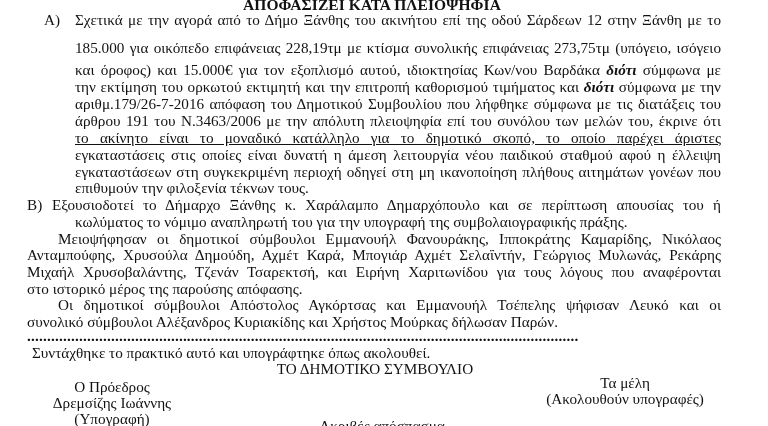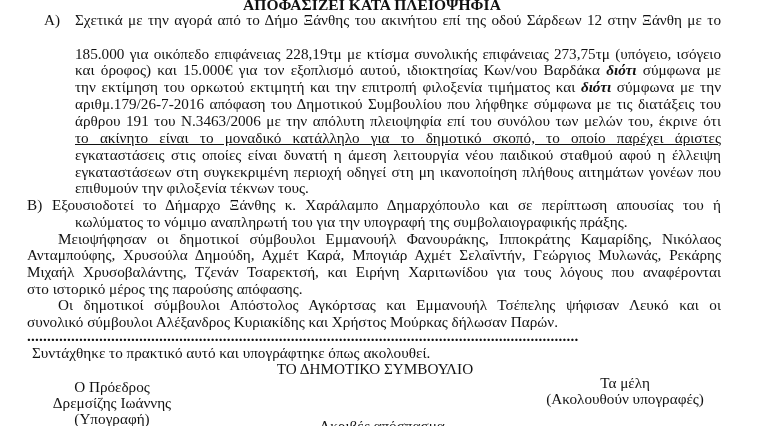--- a/index.html
+++ b/index.html
@@ -17,23 +17,23 @@
 </head>
 <body>
 
 <div class="page">
 
   <div class="title">ΑΠΟΦΑΣΙΖΕΙ ΚΑΤΑ ΠΛΕΙΟΨΗΦΙΑ</div>
 
   <span class="label" style="left:44px; top:11px;">Α)</span>
 
   <div class="line just" style="left:75px; top:11px; width:646px;">Σχετικά με την αγορά από το Δήμο Ξάνθης του ακινήτου επί της οδού Σάρδεων 12 στην Ξάνθη με το</div>
-  <div class="line just" style="left:75px; top:45px; width:646px;">185.000 για οικόπεδο επιφάνειας 228,19τμ με κτίσμα συνολικής επιφάνειας 273,75τμ (υπόγειο, ισόγειο</div>
+  <div class="line just" style="left:75px; top:39px; width:646px;">185.000 για οικόπεδο επιφάνειας 228,19τμ με κτίσμα συνολικής επιφάνειας 273,75τμ (υπόγειο, ισόγειο</div>
   <div class="line just" style="left:75px; top:61px; width:646px;"><span>και όροφος) και 15.000€ για τον εξοπλισμό αυτού, ιδιοκτησίας Κων/νου Βαρδάκα </span><span class="bi">διότι</span><span> σύμφωνα με</span></div>
-  <div class="line just" style="left:75px; top:78px; width:646px;"><span>την εκτίμηση του ορκωτού εκτιμητή και την επιτροπή φιλοξενία τιμήματος και </span><span class="bi">διότι</span><span> σύμφωνα με την</span></div>
+  <div class="line just" style="left:75px; top:78px; width:646px;"><span>την εκτίμηση του ορκωτού εκτιμητή και την επιτροπή καθορισμού τιμήματος και </span><span class="bi">διότι</span><span> σύμφωνα με την</span></div>
   <div class="line just" style="left:75px; top:95px; width:646px;">αριθμ.179/26-7-2016 απόφαση του Δημοτικού Συμβουλίου που λήφθηκε σύμφωνα με τις διατάξεις του</div>
   <div class="line just" style="left:75px; top:112px; width:646px;">άρθρου 191 του Ν.3463/2006 με την απόλυτη πλειοψηφία επί του συνόλου των μελών του, έκρινε ότι</div>
   <div class="line just" style="left:75px; top:129px; width:646px;text-decoration:underline;">το ακίνητο είναι το μοναδικό κατάλληλο για το δημοτικό σκοπό, το οποίο παρέχει άριστες</div>
   <div class="line just" style="left:75px; top:146px; width:646px;">εγκαταστάσεις στις οποίες είναι δυνατή η άμεση λειτουργία νέου παιδικού σταθμού αφού η έλλειψη</div>
   <div class="line just" style="left:75px; top:163px; width:646px;">εγκαταστάσεων στη συγκεκριμένη περιοχή οδηγεί στη μη ικανοποίηση πλήθους αιτημάτων γονέων που</div>
   <div class="line" style="left:75px; top:179px;">επιθυμούν την φιλοξενία τέκνων τους.</div>
 
   <span class="label" style="left:27px; top:196px;">Β)</span>
   <div class="line just" style="left:52px; top:196px; width:669px;">Εξουσιοδοτεί το Δήμαρχο Ξάνθης κ. Χαράλαμπο Δημαρχόπουλο και σε περίπτωση απουσίας του ή</div>
   <div class="line" style="left:75px; top:213px;">κωλύματος το νόμιμο αναπληρωτή του για την υπογραφή της συμβολαιογραφικής πράξης.</div>

